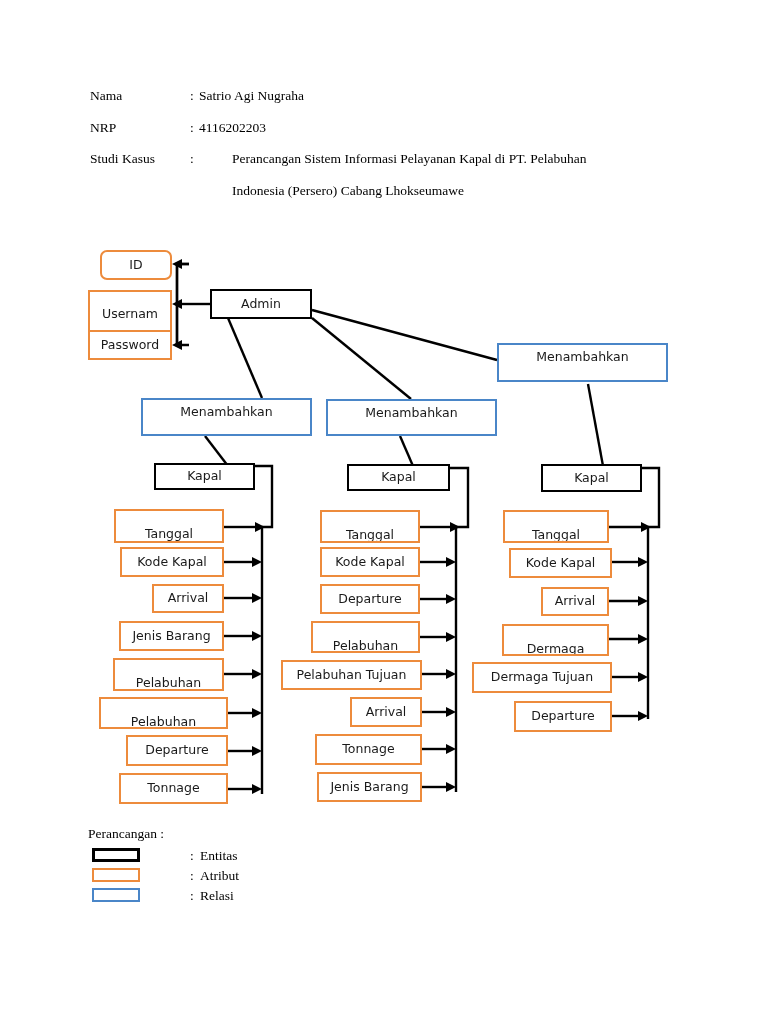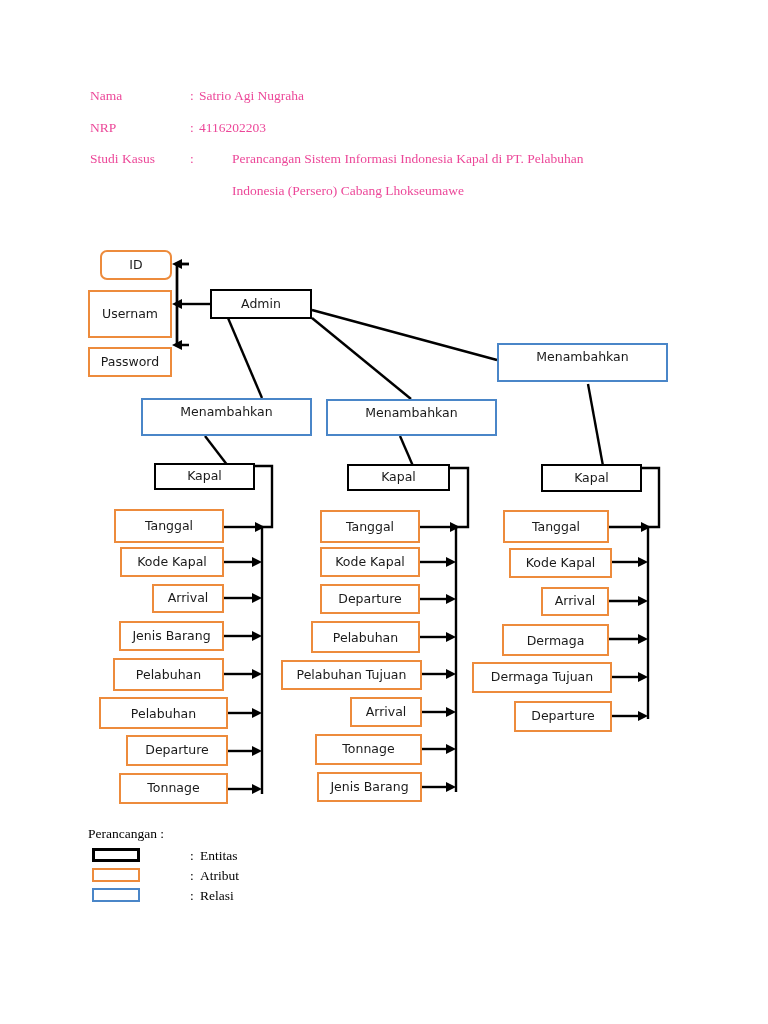--- a/index.html
+++ b/index.html
@@ -1,28 +1,28 @@
 <!DOCTYPE html>
 <html><head>
 <meta charset="utf-8">
 <style>
   html,body{margin:0;padding:0;background:#ffffff;}
   body{width:768px;height:1024px;position:relative;overflow:hidden;
        font-family:"DejaVu Sans",sans-serif;}
 
   
-  .hdr{position:absolute;font-family:"Liberation Serif",serif;font-size:13.5px;color:#ec4899;white-space:pre;}
+  .hdr{position:absolute;font-family:"Liberation Serif",serif;font-size:13.5px;color:#000000;white-space:pre;}
 
   
   .box{position:absolute;box-sizing:border-box;background:#ffffff;
        display:flex;align-items:flex-start;justify-content:center;
        font-size:12.5px;color:#1a1a1a;overflow:hidden;line-height:1.15;}
   .entity{border:2.5px solid #000000;align-items:center;}
   .attr{border:2px solid #ED8B3C;align-items:center;}
-  .attr.two{align-items:flex-start;padding-top:8px;}
+  .attr.two{align-items:flex-start;padding-top:16px;}
   .rel{border:2px solid #4A86C8;align-items:flex-start;padding-top:5px;}
 
   .box span{display:block;text-align:center;width:100%;}
 
   
   svg.wires{position:absolute;left:0;top:0;width:768px;height:1024px;pointer-events:none;}
 
   
   .lg-title{position:absolute;font-family:"Liberation Serif",serif;font-size:13.5px;color:#000;}
   .lg-sw{position:absolute;box-sizing:border-box;background:#fff;}
@@ -37,21 +37,21 @@
 <div class="hdr" style="left:90px; top:88px;">Nama</div>
 <div class="hdr" style="left:190px;top:88px;">:</div>
 <div class="hdr" style="left:199px;top:88px;">Satrio Agi Nugraha</div>
 
 <div class="hdr" style="left:90px; top:120px;">NRP</div>
 <div class="hdr" style="left:190px;top:120px;">:</div>
 <div class="hdr" style="left:199px;top:120px;">4116202203</div>
 
 <div class="hdr" style="left:90px; top:151px;">Studi Kasus</div>
 <div class="hdr" style="left:190px;top:151px;">:</div>
-<div class="hdr" style="left:232px;top:151px;">Perancangan Sistem Informasi Indonesia Kapal di PT. Pelabuhan</div>
+<div class="hdr" style="left:232px;top:151px;">Perancangan Sistem Informasi Pelayanan Kapal di PT. Pelabuhan</div>
 <div class="hdr" style="left:232px;top:183px;">Indonesia (Persero) Cabang Lhokseumawe</div>
 
 <svg class="wires" viewBox="0 0 768 1024">
   <g stroke="#000000" stroke-width="2.4" fill="none">
 
     <path d="M210,304 L178,304"></path>
     <path d="M189,264 L177,264 L177,345 L189,345"></path>
     <path d="M189,264 L177,264"></path>
   </g>
   <g stroke="#000000" stroke-width="2.4" fill="none">
@@ -145,21 +145,21 @@
 <div class="box entity" style="left:210px;top:289px;width:102px;height:30px;">
   <span>Admin</span>
 </div>
 
 <div class="box attr" style="left:100px;top:250px;width:72px;height:30px;border-radius:7px;">
   <span>ID</span>
 </div>
 <div class="box attr" style="left:88px;top:290px;width:84px;height:48px;">
   <span>Usernam</span>
 </div>
-<div class="box attr" style="left:88px;top:347px;width:84px;height:30px;">
+<div class="box attr" style="left:88px;top:330px;width:84px;height:30px;">
   <span>Password</span>
 </div>
 
 <div class="box rel" style="left:141px;top:398px;width:171px;height:38px;">
   <span>Menambahkan</span>
 </div>
 <div class="box rel" style="left:326px;top:399px;width:171px;height:37px;">
   <span>Menambahkan</span>
 </div>
 <div class="box rel" style="left:497px;top:343px;width:171px;height:39px;">

